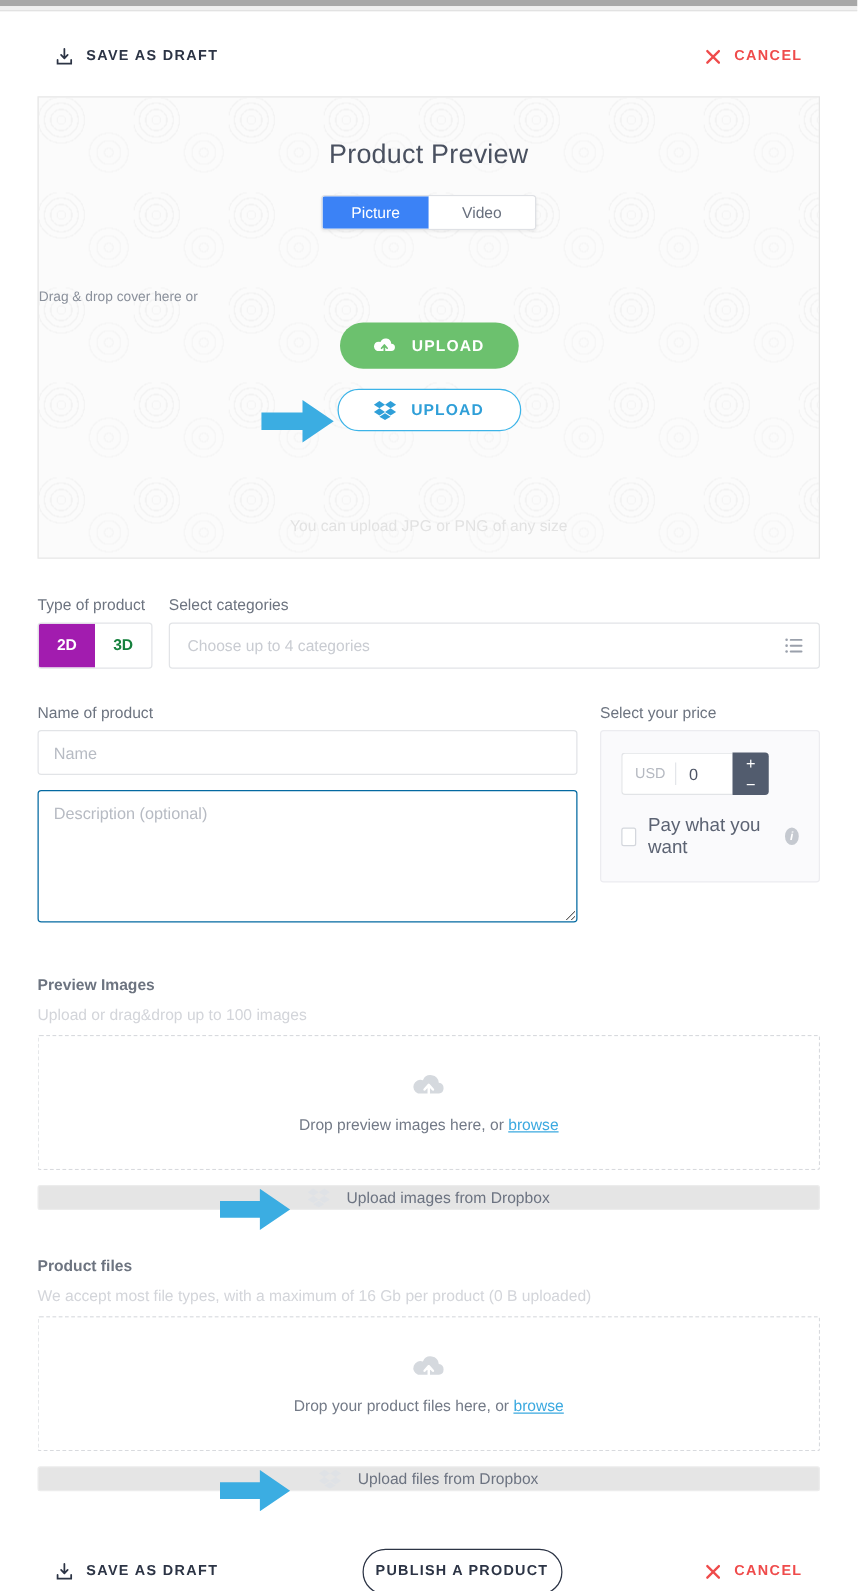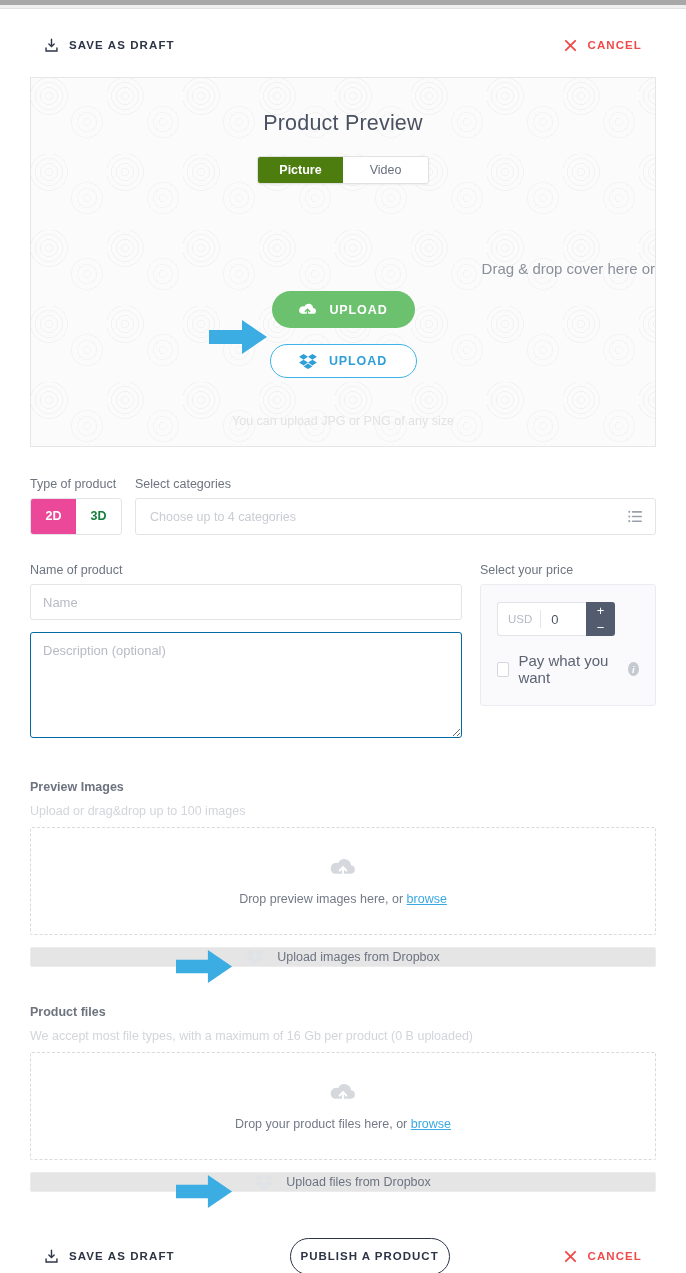--- a/index.html
+++ b/index.html
@@ -54,25 +54,25 @@
   .seg-wrap { display: flex; justify-content: center; margin-top: 20px; }
   .seg {
     display: flex; border: 1px solid #dfe1e5; border-radius: 3px;
     overflow: hidden; background: #fff;
     box-shadow: 0 1px 2px rgba(0,0,0,.05);
   }
   .seg-item {
     width: 85px; height: 26px; line-height: 26px; text-align: center;
     font-size: 12.5px; cursor: pointer; color: #69707e; background: #fff;
   }
-  .seg-item.active { background: #4d7c0f; color: #fff; font-weight: 700; }
+  .seg-item.active { background: #3b82f6; color: #fff; font-weight: 400; }
 
   .drag-label {
-    text-align: right; margin-top: 76px;
-    font-size: 15px; color: #8a909b;
+    text-align: left; margin-top: 48px;
+    font-size: 11px; color: #8a909b;
   }
   .btn-row { display: flex; justify-content: center; margin-top: 14px; }
   .btn-upload-green {
     display: flex; align-items: center; justify-content: center; gap: 12px;
     width: 143px; height: 37px; border-radius: 19px;
     background: #6cc16e; border: none; cursor: pointer;
     color: #fff; font-size: 12.5px; font-weight: 700; letter-spacing: .9px;
   }
   .btn-upload-dbx {
     display: flex; align-items: center; justify-content: center; gap: 12px;
@@ -94,21 +94,21 @@
   .row { display: flex; padding: 0 30px; }
 
   .type-cat { margin-top: 30px; }
   .type-col { width: 92px; }
   .cat-col { flex: 1; margin-left: 13px; }
   .type-seg { display: flex; border: 1px solid #e2e4e7; border-radius: 3px; overflow: hidden; background: #fff; height: 37px; }
   .type-seg div {
     width: 46px; line-height: 35px; text-align: center;
     font-size: 12.5px; cursor: pointer; color: #15803d; font-weight: 700;
   }
-  .type-seg div.active { background: #ec4899; color: #fff; }
+  .type-seg div.active { background: #a21caf; color: #fff; }
   .cat-input {
     height: 37px; border: 1px solid #e2e4e7; border-radius: 3px; background: #fff;
     display: flex; align-items: center; justify-content: space-between;
     padding: 0 12px 0 14px; cursor: text;
   }
   .cat-placeholder { font-size: 12.5px; color: #c9ccd2; }
 
   
   .mid { margin-top: 28px; }
   .left-col { width: 432px; }

